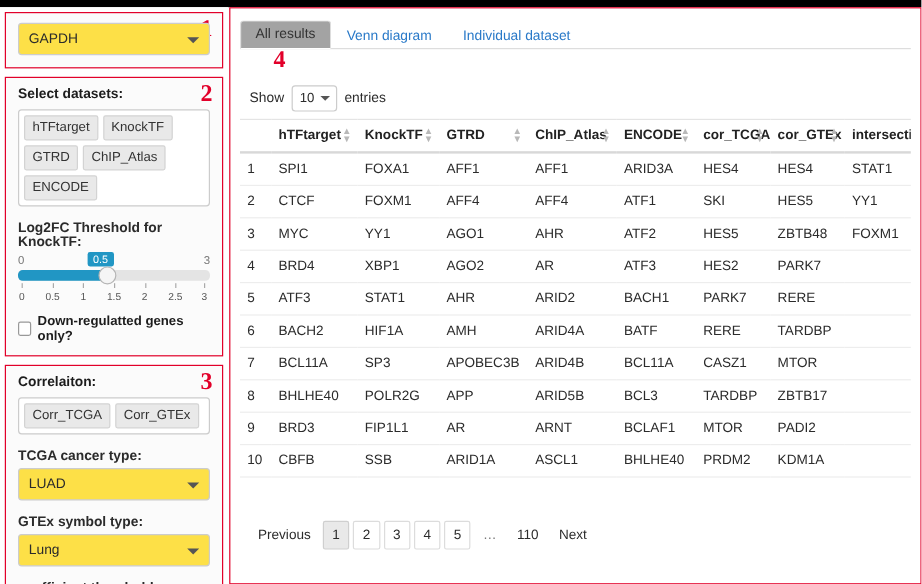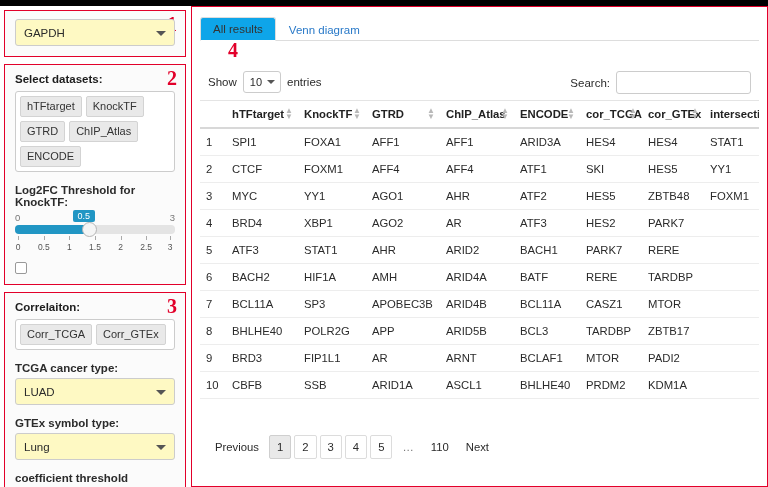--- a/index.html
+++ b/index.html
@@ -49,21 +49,21 @@
     font-weight: bold;
     font-size: 11.5px;
     color: #1c1c1c;
     margin-bottom: 6px;
     display: block;
   }
   .select-box {
     width: 100%;
     height: 27px;
     border: 1px solid #ccc;
-    background: #fef9c3;
+    background: #fde047;
     border-radius: 3px;
     display: flex;
     align-items: center;
     padding: 0 8px;
     font-size: 11.5px;
     color: #2b2b2b;
     position: relative;
   }
   .select-box .caret {
     position: absolute;
@@ -178,21 +178,21 @@
     padding: 5px 12px;
     font-size: 11.5px;
     color: #2979c8;
     border: 1px solid transparent;
     border-bottom: none;
     margin-bottom: -1px;
     cursor: pointer;
   }
   .tab.active {
     color: #333;
-    background: #0ea5e9;
+    background: #a3a3a3;
     border: 1px solid #dddddd;
     border-bottom: 1px solid #ffffff;
     border-radius: 3px 3px 0 0;
   }
   .panel-num {
     position: absolute;
     left: 28px; top: 26px;
     color: #e2002a;
     font-size: 20px;
     font-weight: bold;
@@ -338,20 +338,21 @@
             <span style="left:66%">2</span>
           <i style="left:82%"></i>
             <span style="left:82%">2.5</span>
           <i style="left:97%"></i>
             <span style="left:97%">3</span>
         </div>
       </div>
 
       <div class="check-row">
         <span class="check-box"></span>
+        <span class="check-label">Down-regulatted genes only?</span>
       </div>
     </div>
 
     <div class="card">
       <span class="card-num">3</span>
       <label class="lbl">Correlaiton:</label>
       <div class="tagbox">
         <div class="tag-row">
           <span class="tag">Corr_TCGA</span>
           <span class="tag">Corr_GTEx</span>
@@ -372,35 +373,32 @@
 
       <label class="field-label">coefficient threshold</label>
 
     </div>
   </div>
 
   <div class="right-panel">
     <div class="tabs">
       <div class="tab active">All results</div>
       <div class="tab">Venn diagram</div>
+      <div class="tab">Individual dataset</div>
       <span class="panel-num">4</span>
     </div>
 
     <div class="table-controls">
       <div class="show-entries">
         <span>Show</span>
         <span class="mini-select">
           <span>10</span>
           <span class="caret"></span>
         </span>
         <span>entries</span>
-      </div>
-      <div class="search-wrap">
-        <span>Search:</span>
-        <input class="search-input" type="text" value="" placeholder="" style="">
       </div>
     </div>
 
     <table class="data">
       <colgroup>
         <col style="width:26px">
           <col style="width:72px">
           <col style="width:68px">
           <col style="width:74px">
         <col style="width:74px">

